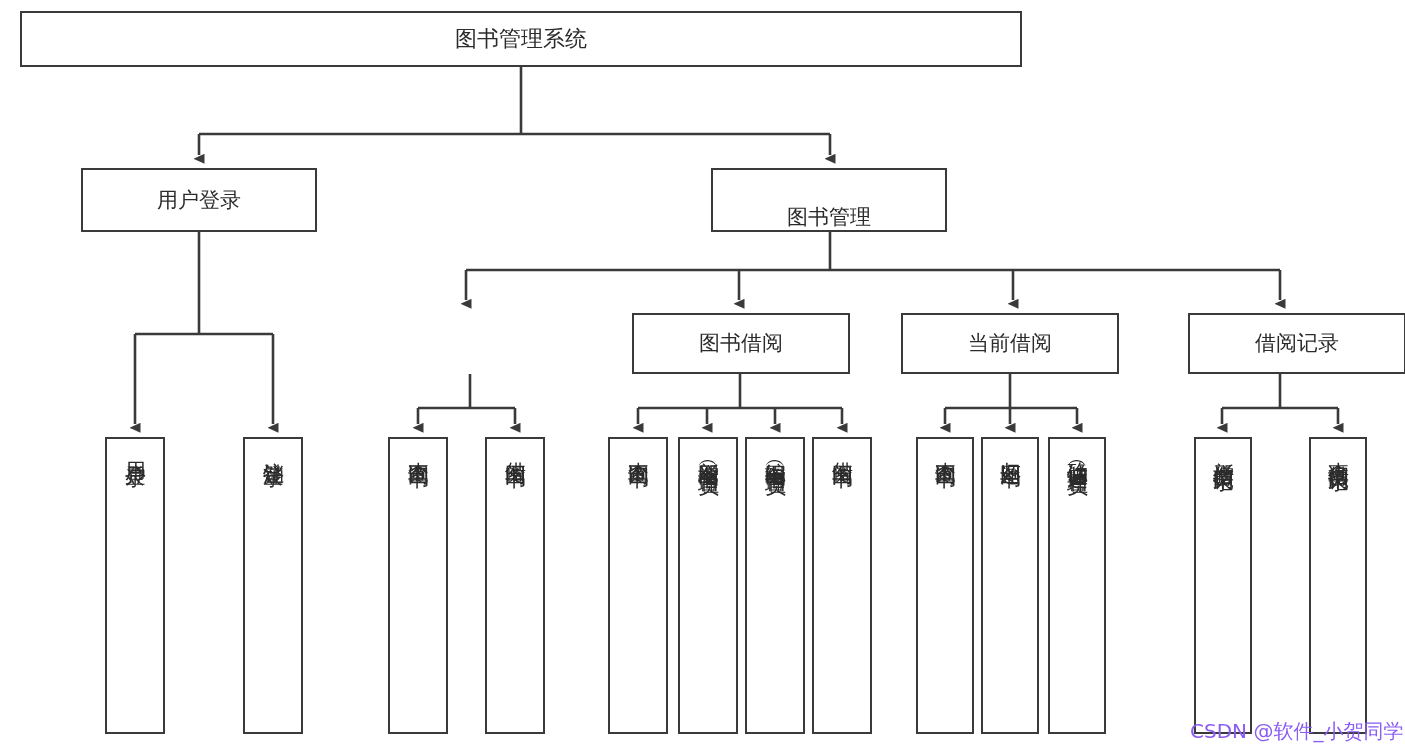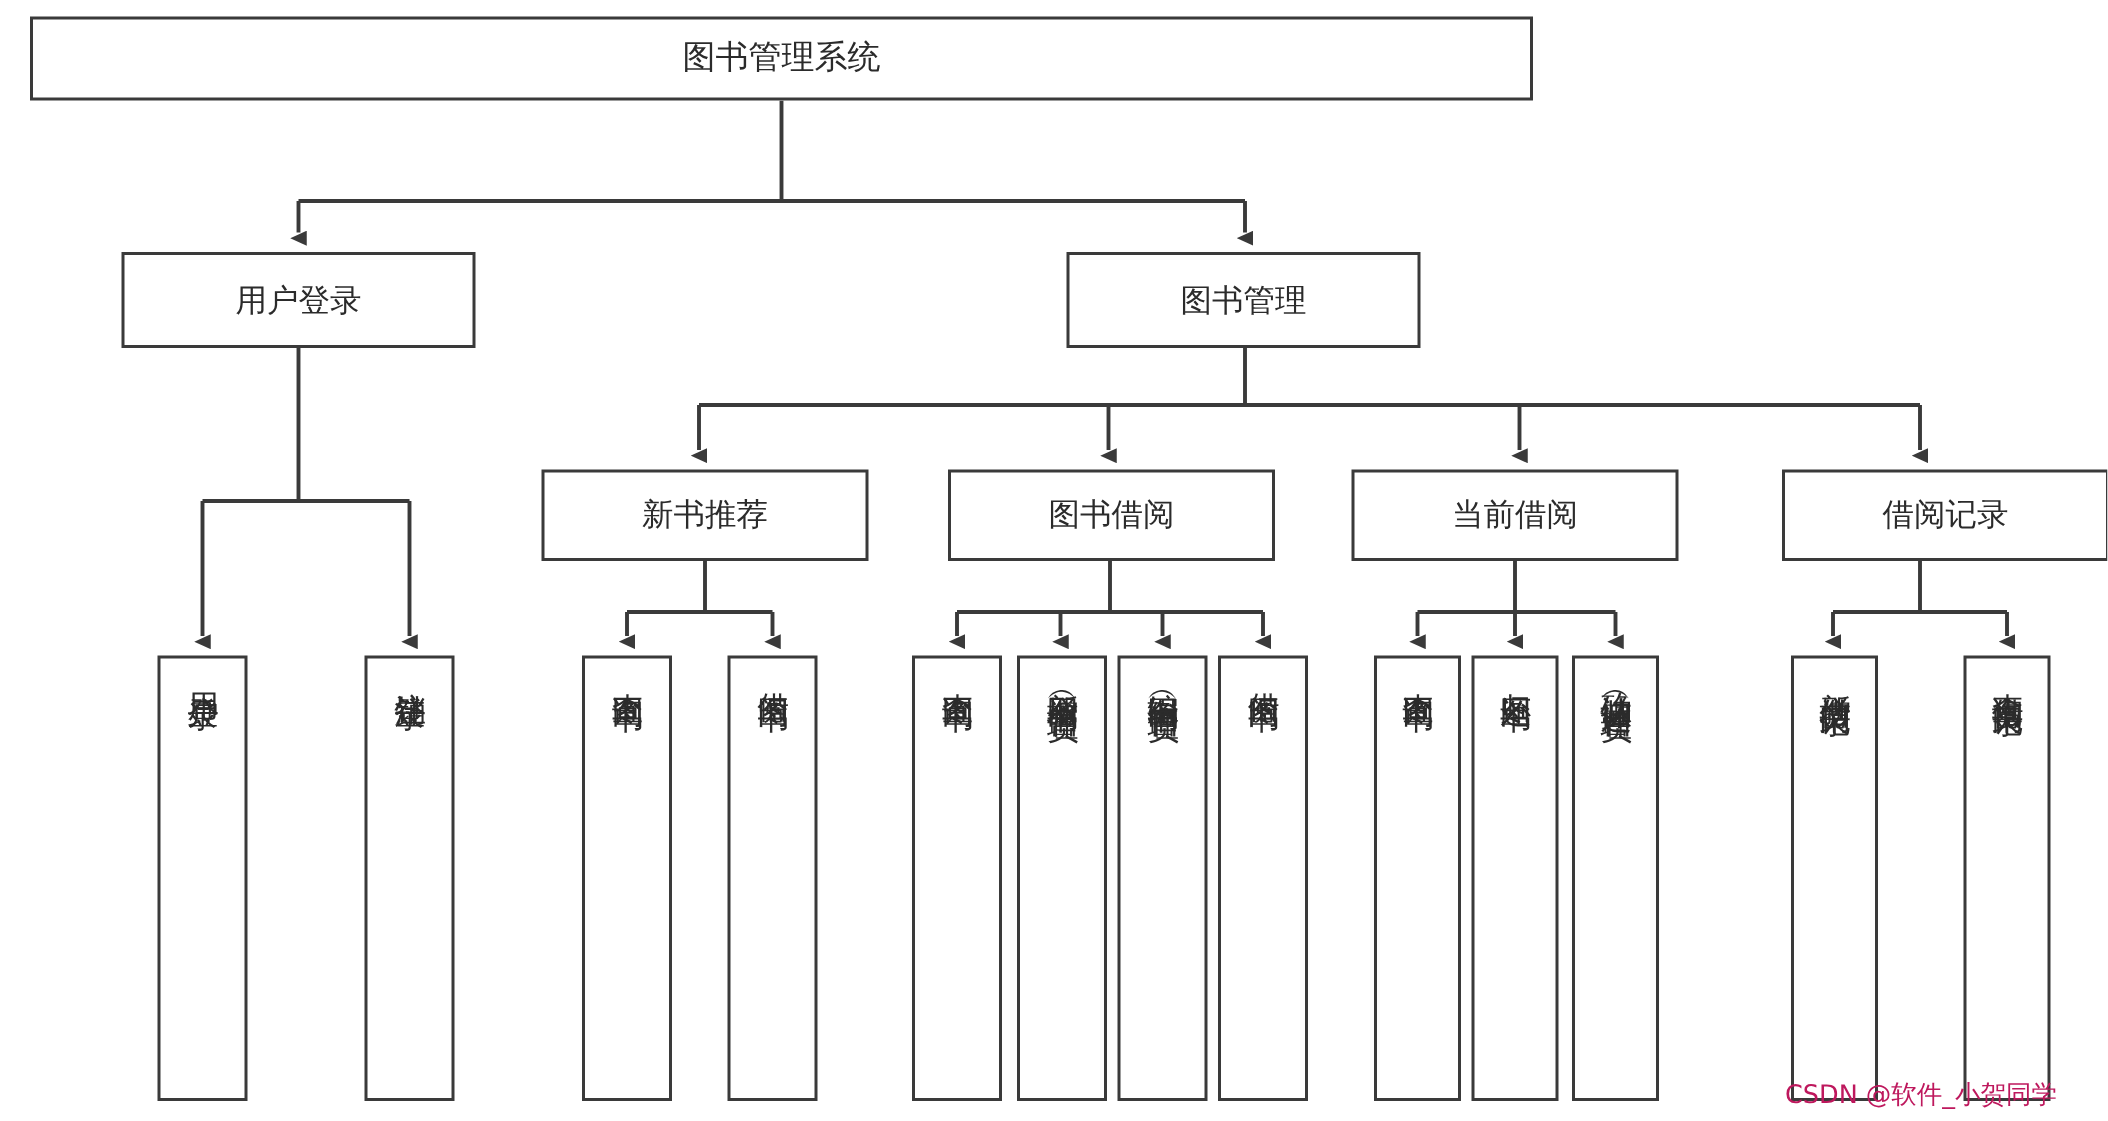--- a/index.html
+++ b/index.html
@@ -50,22 +50,22 @@
   }
   .leaf .label {
     writing-mode: vertical-rl;
     text-orientation: upright;
     font-size: 21px;
     letter-spacing: 2px;
     line-height: 1;
   }
   .watermark {
     position: absolute;
-    font-size: 17px;
-    color: #be185d;
+    font-size: 20px;
+    color: #8b5cf6;
     white-space: nowrap;
     font-family: "DejaVu Sans", "Liberation Sans", sans-serif;
   }
 </style>
 </head>
 <body>
 
 <div id="canvas">
 
   <svg id="wires" viewBox="0 0 1405 747" xmlns="http://www.w3.org/2000/svg">
@@ -119,27 +119,24 @@
     </g>
   </svg>
 
   <div class="node lvl-root" style="left:20px; top:11px; width:1002px; height:56px;">
     <span class="label">图书管理系统</span>
   </div>
 
   <div class="node lvl-mid" style="left:81px; top:168px; width:236px; height:64px;">
     <span class="label">用户登录</span>
   </div>
-  <div class="node lvl-mid" style="left:711px; top:168px; width:236px; height:64px;">
+  <div class="node lvl-mid" style="left:711px; top:168px; width:236px; height:64px;align-items:flex-end;">
     <span class="label">图书管理</span>
   </div>
 
-  <div class="node lvl-mid" style="left:361px; top:313px; width:218px; height:61px;">
-    <span class="label">新书推荐</span>
-  </div>
   <div class="node lvl-mid" style="left:632px; top:313px; width:218px; height:61px;justify-content:center;">
     <span class="label">图书借阅</span>
   </div>
   <div class="node lvl-mid" style="left:901px; top:313px; width:218px; height:61px;">
     <span class="label">当前借阅</span>
   </div>
   <div class="node lvl-mid" style="left:1172px; top:313px; width:218px; height:61px;margin-left:16px;">
     <span class="label">借阅记录</span>
   </div>
 

